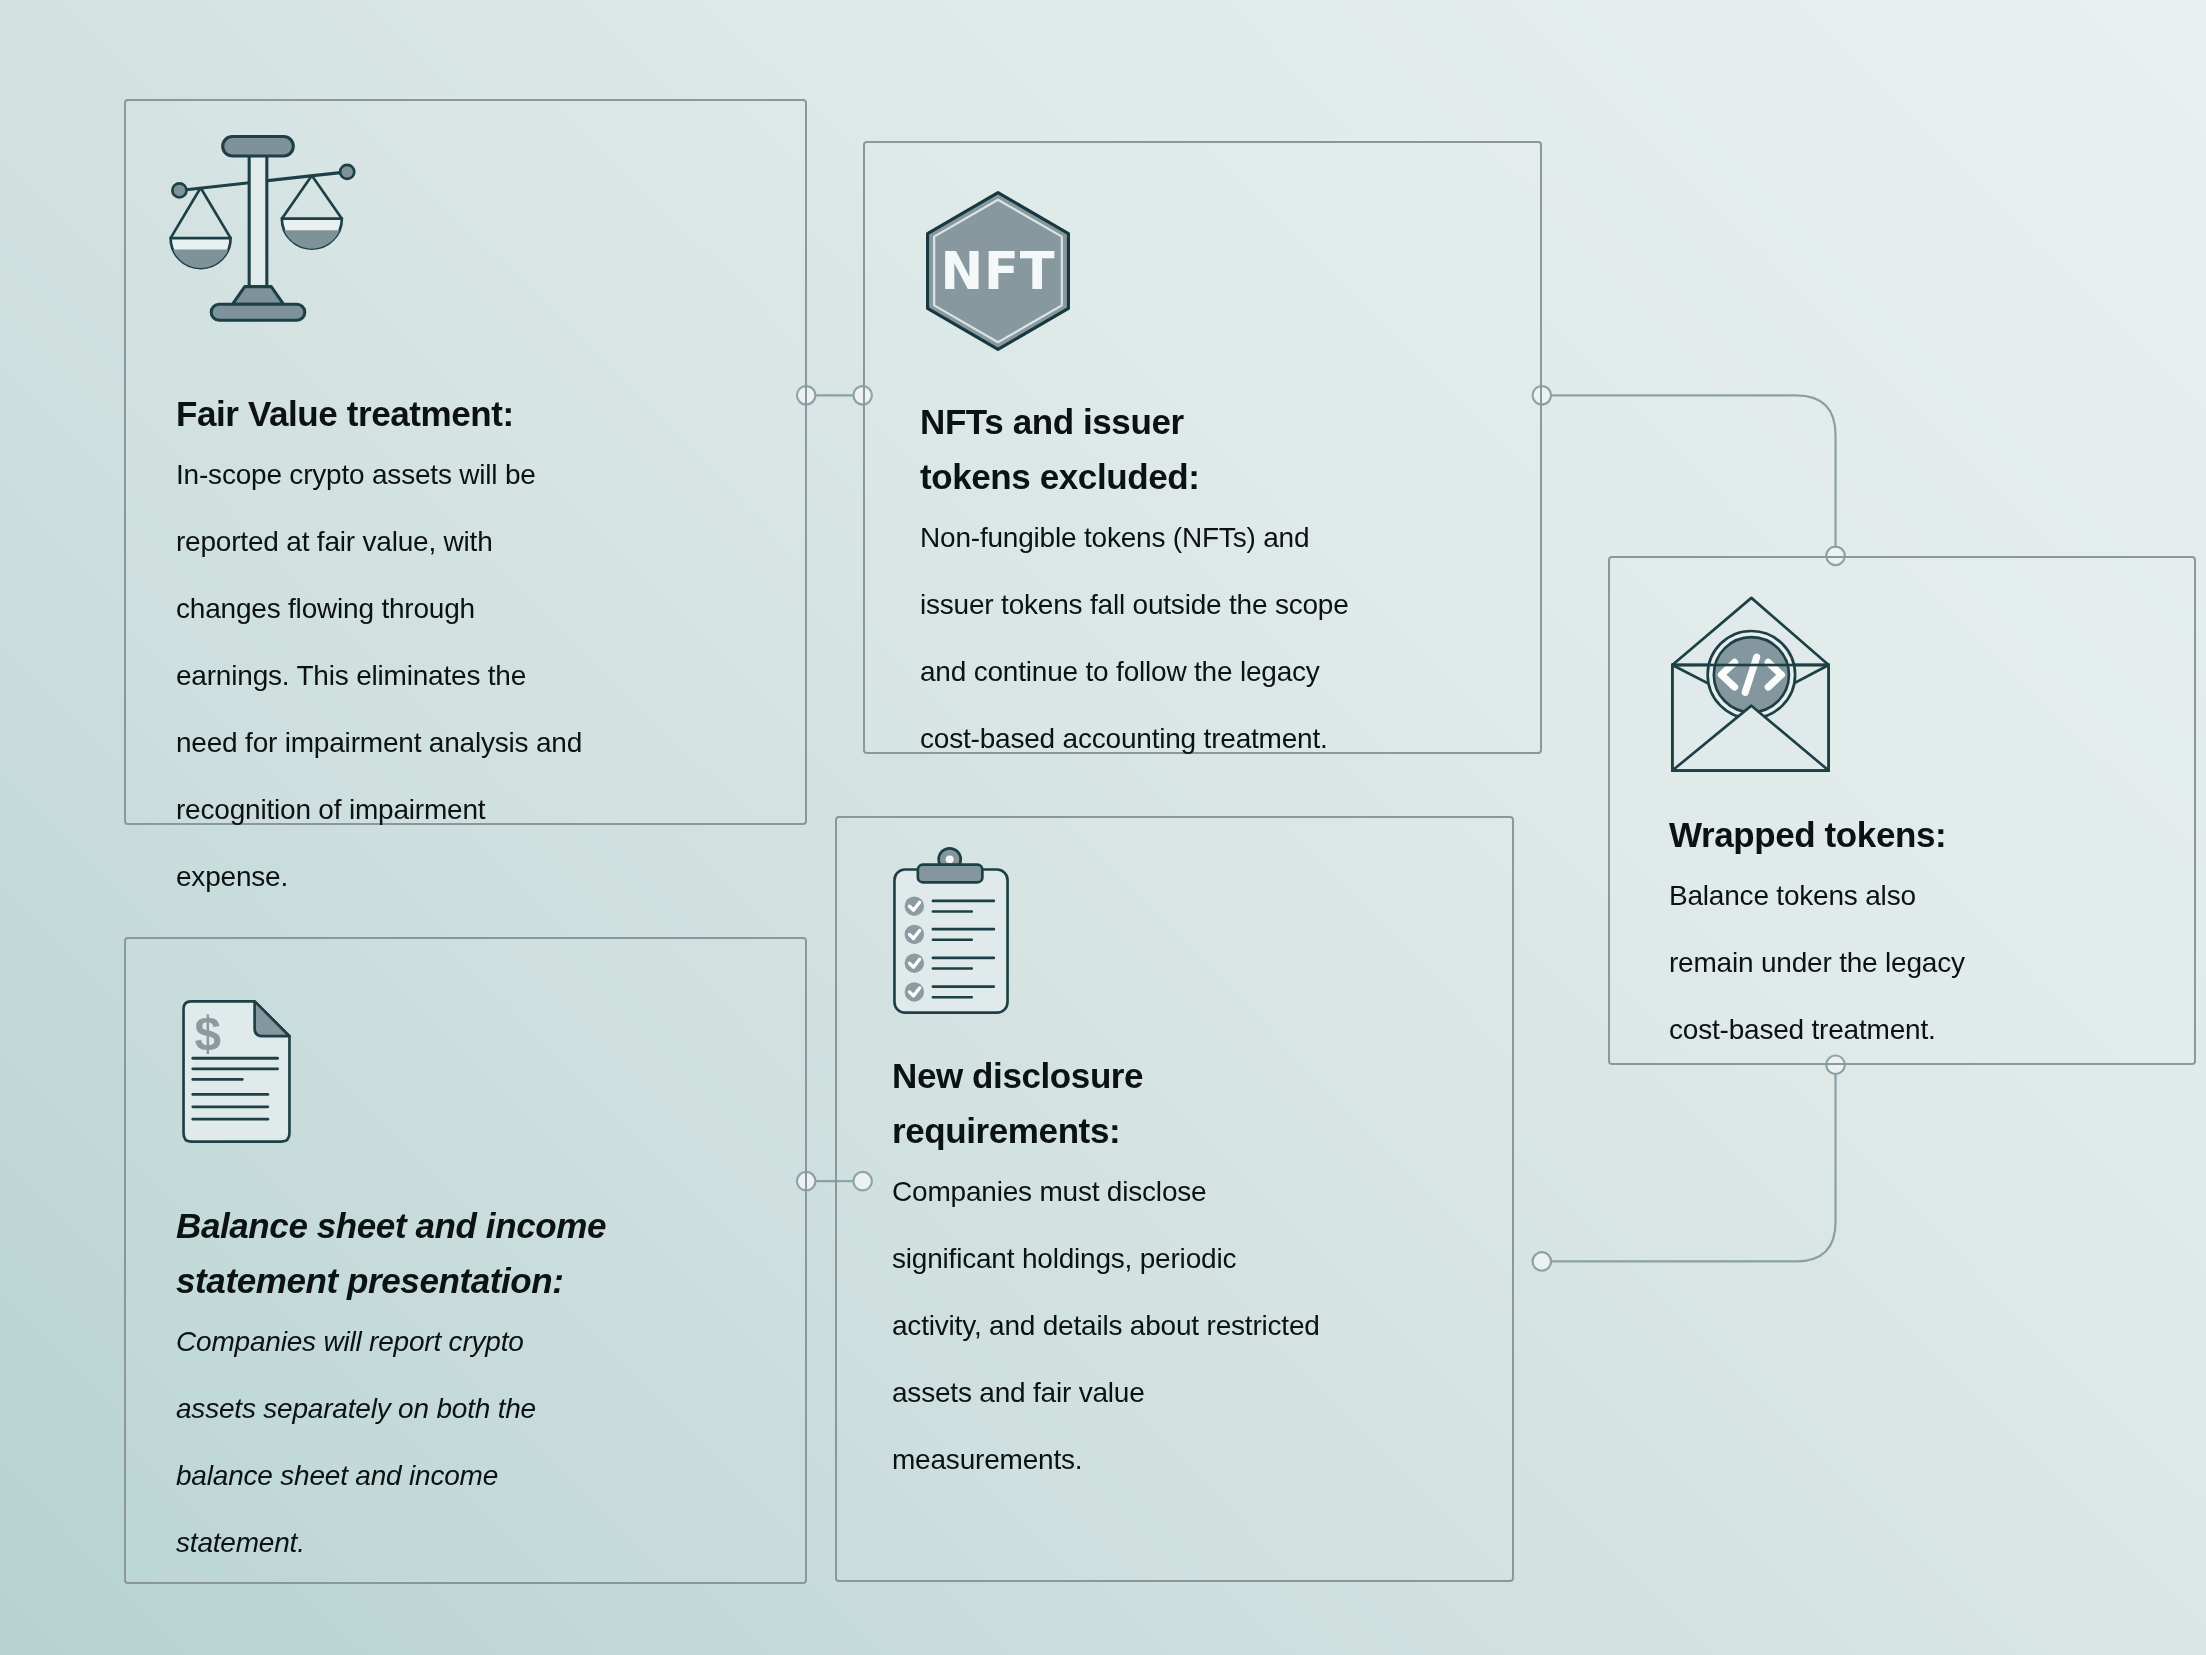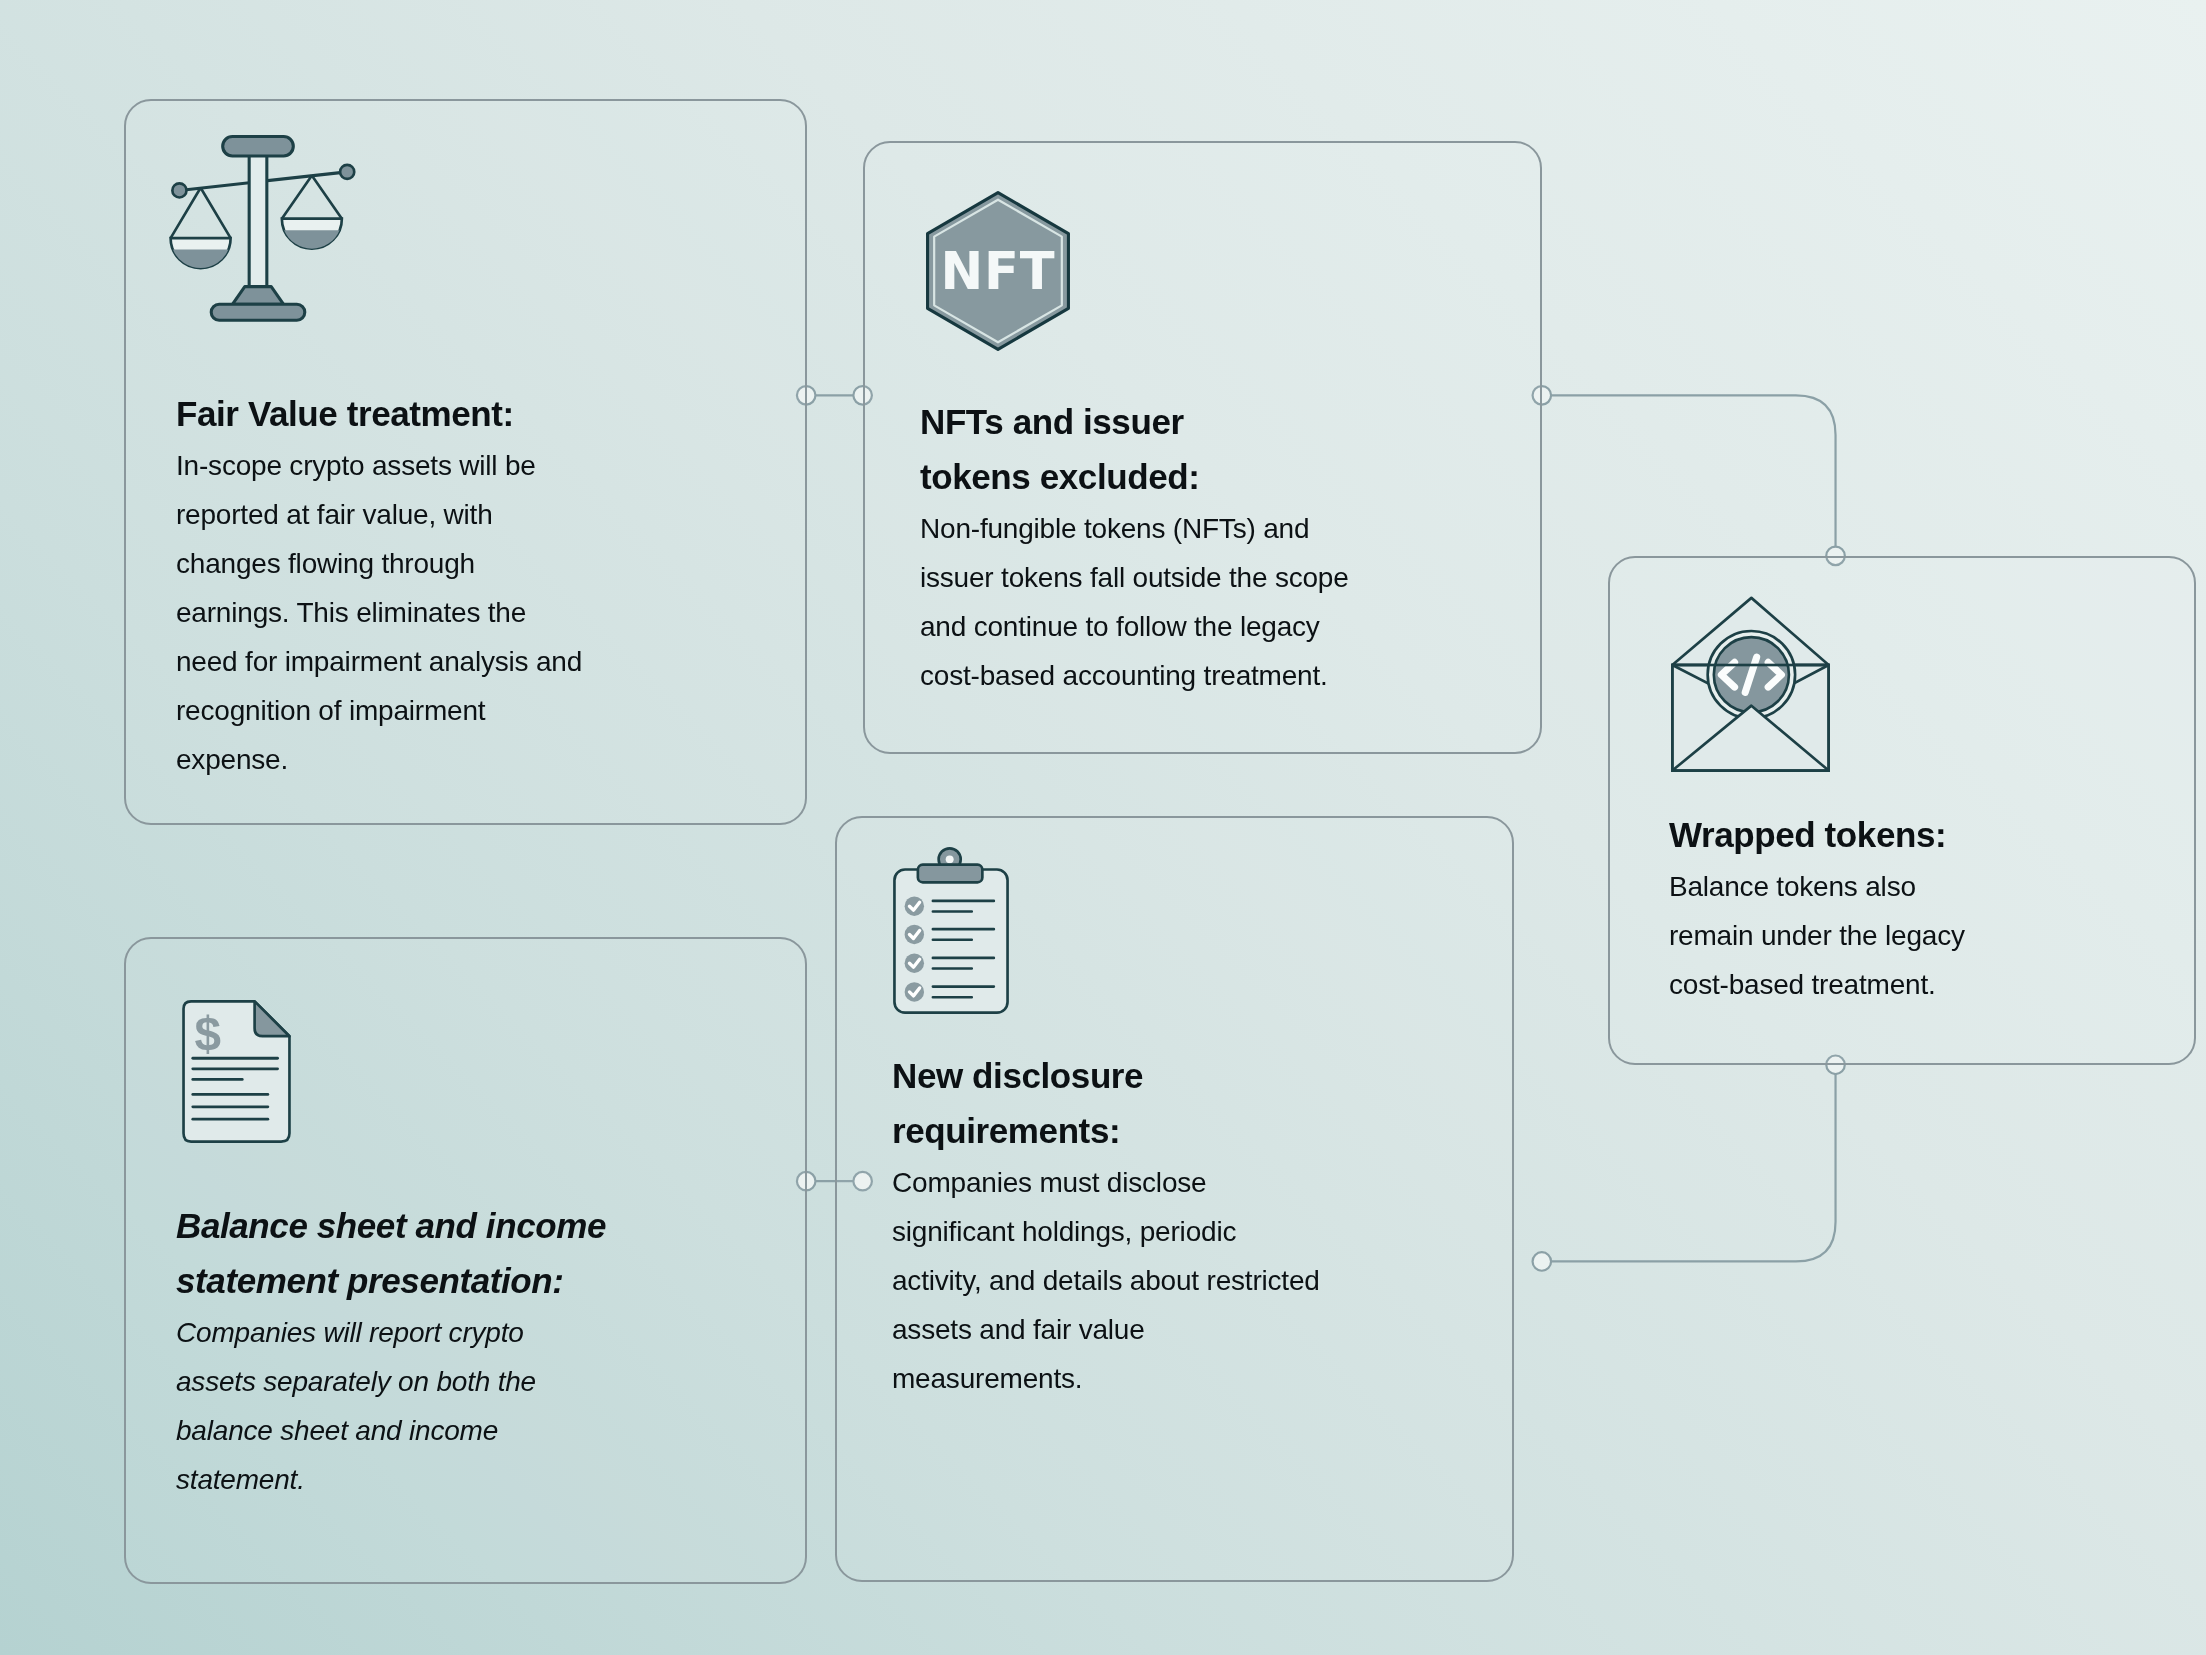--- a/index.html
+++ b/index.html
@@ -3,31 +3,31 @@
 <meta charset="utf-8">
 <style>
   html,body{margin:0;padding:0;background:#dfe9e9;}
   .canvas{
     position:relative;width:2206px;height:1655px;overflow:hidden;
     background:linear-gradient(45deg,#b5d2d1 0%,#cbdedd 30%,#dde8e7 62%,#e9f1f0 100%);
     font-family:"Liberation Sans","DejaVu Sans",sans-serif;color:#0c1114;
   }
   .connectors{position:absolute;left:0;top:0;width:2206px;height:1655px;}
   .card{
-    position:absolute;border:2.2px solid #8a979c;border-radius:27px;
+    position:absolute;border:2.2px solid #8a979c;border-radius:4px;
     background:rgba(255,255,255,0.05);box-sizing:border-box;
   }
   .card-icon{position:absolute;}
   .card-text{position:absolute;}
   .card-text h3{
     margin:0;font-size:35px;line-height:55px;font-weight:700;
     letter-spacing:-0.4px;white-space:pre-line;
   }
   .card-text p{
-    margin:0;font-size:28px;line-height:49px;font-weight:400;
+    margin:0;font-size:28px;line-height:67px;font-weight:400;
     letter-spacing:-0.2px;white-space:pre-line;
   }
   
   .c1{left:124px;top:99px;width:683px;height:726px;}
   .c2{left:863px;top:141px;width:679px;height:613px;}
   .c3{left:1588px;top:556px;width:588px;height:509px;margin-left:20px;}
   .c4{left:124px;top:937px;width:683px;height:647px;}
   .c5{left:835px;top:816px;width:679px;height:766px;}
   .c1 .card-icon{left:34px;top:32px;width:196px;height:189px;}
   .c2 .card-icon{left:59px;top:47px;width:148px;height:162px;}

